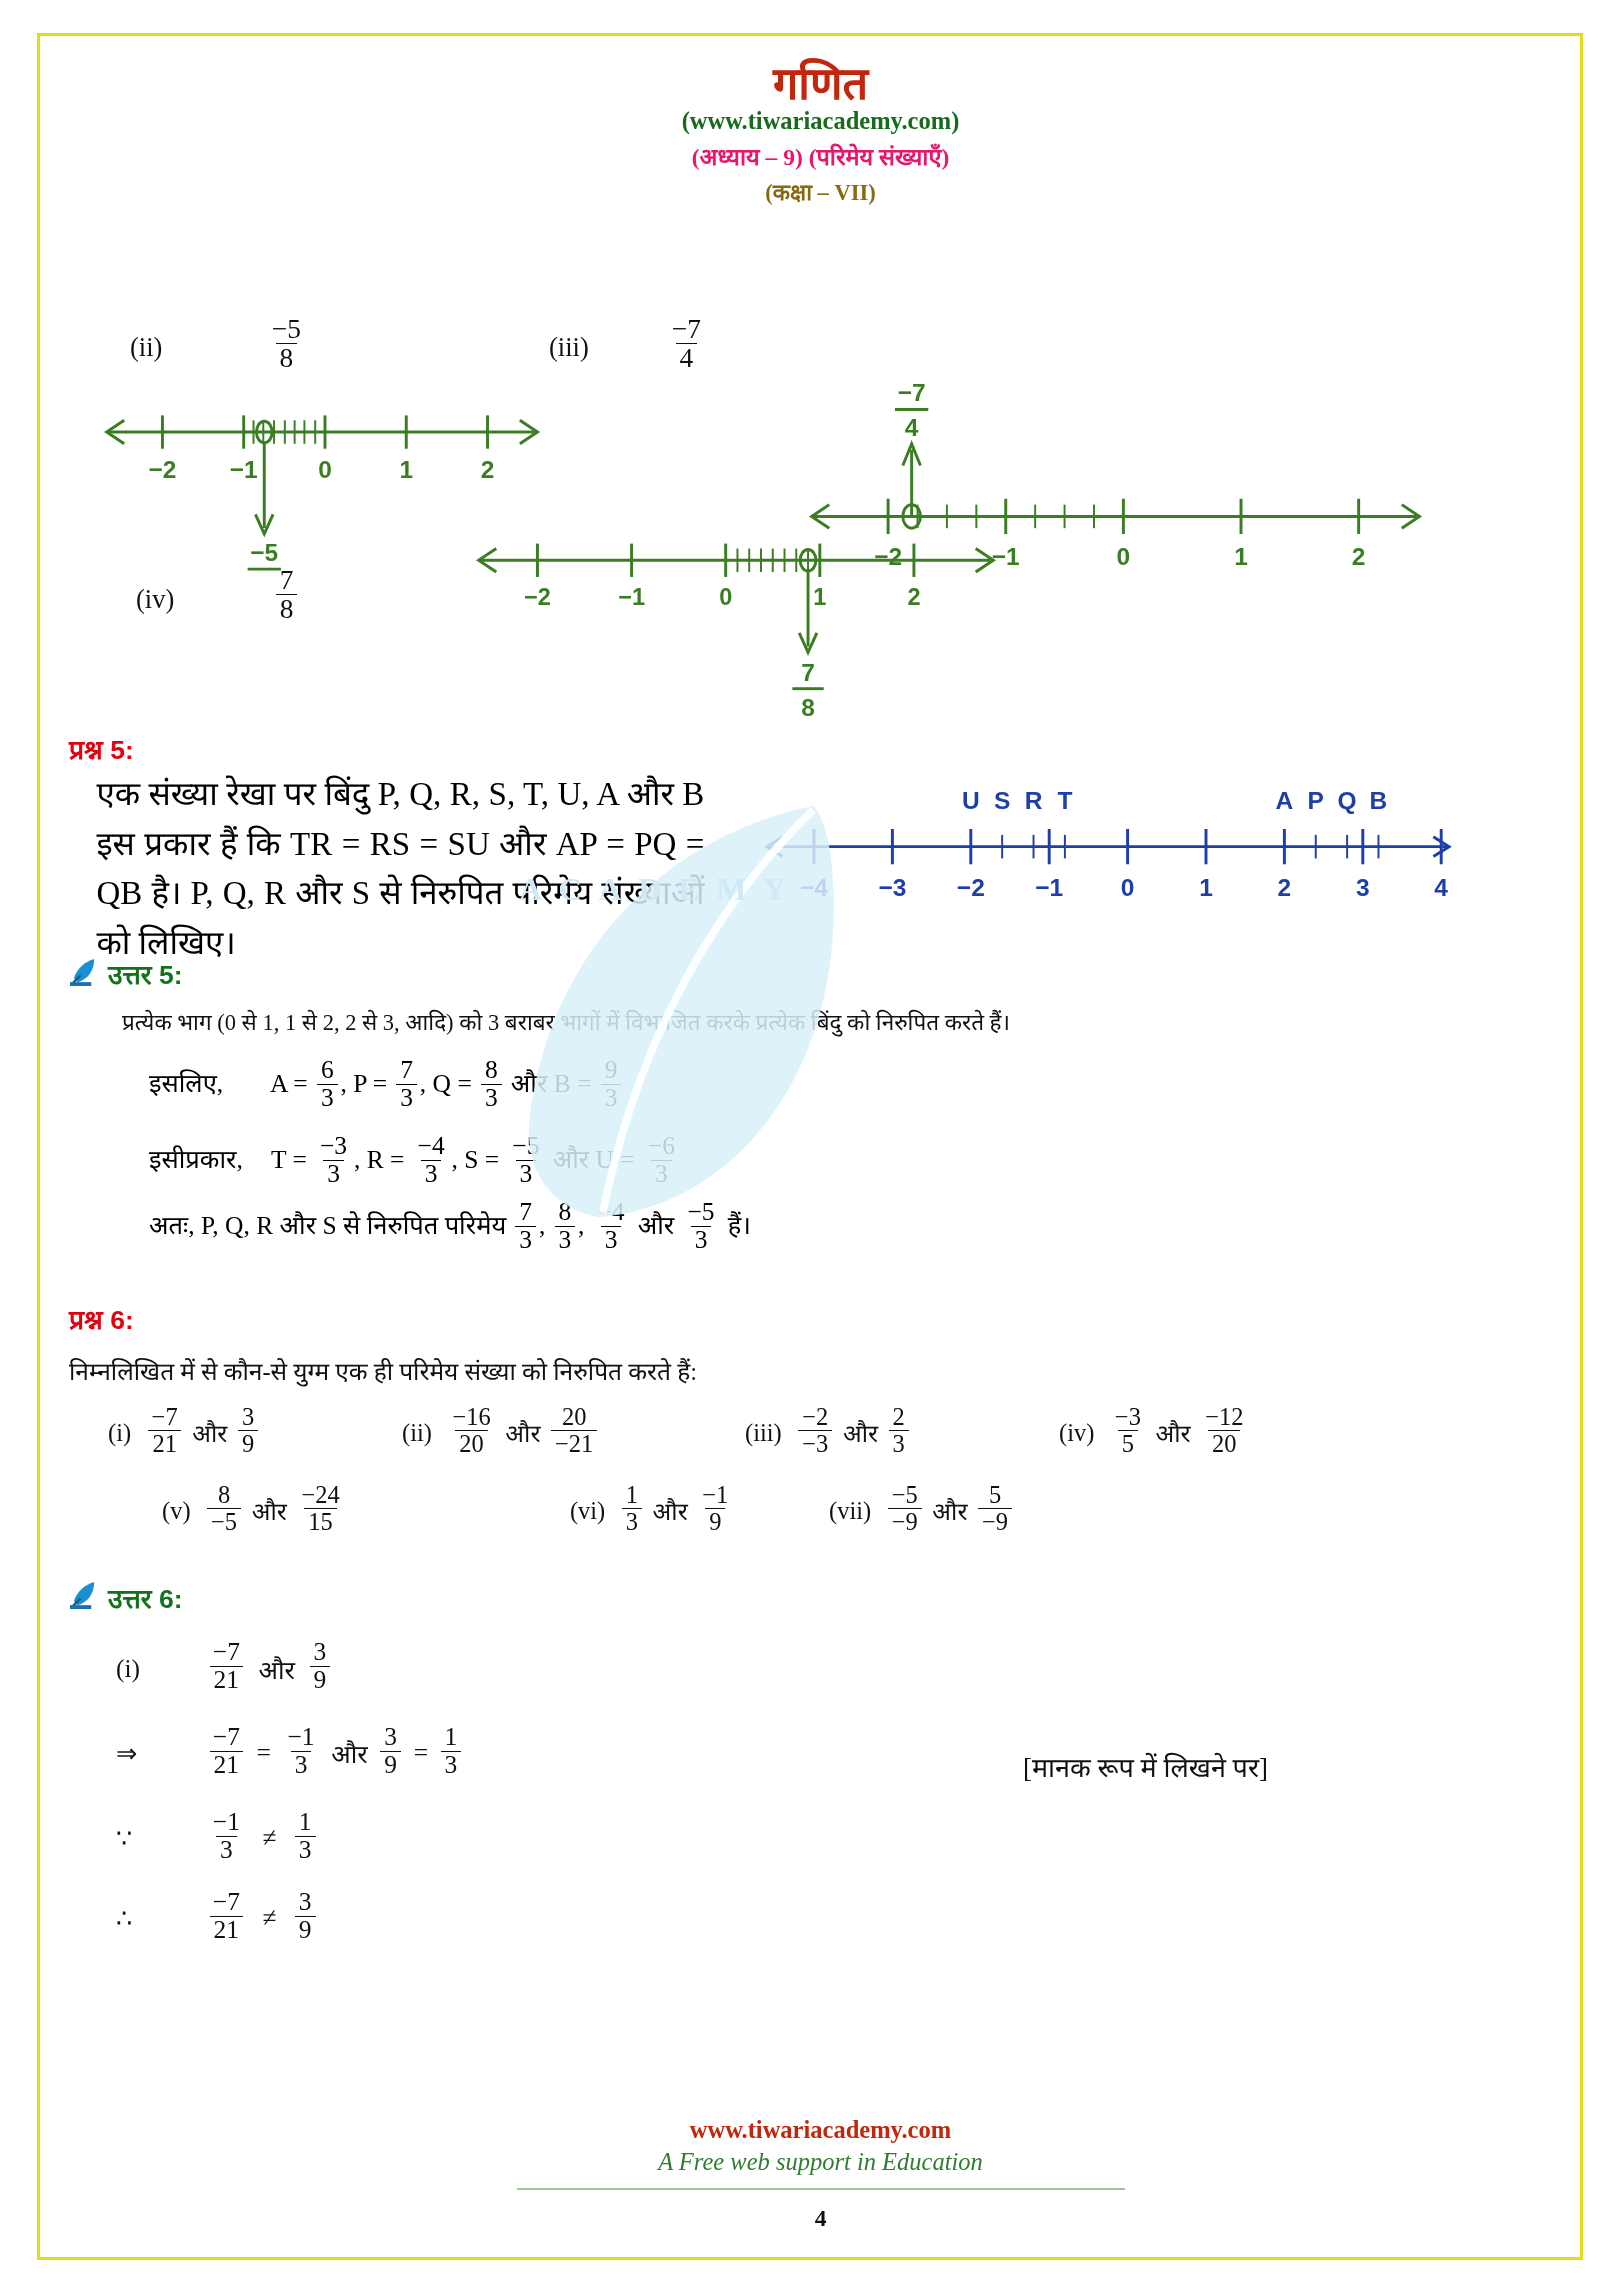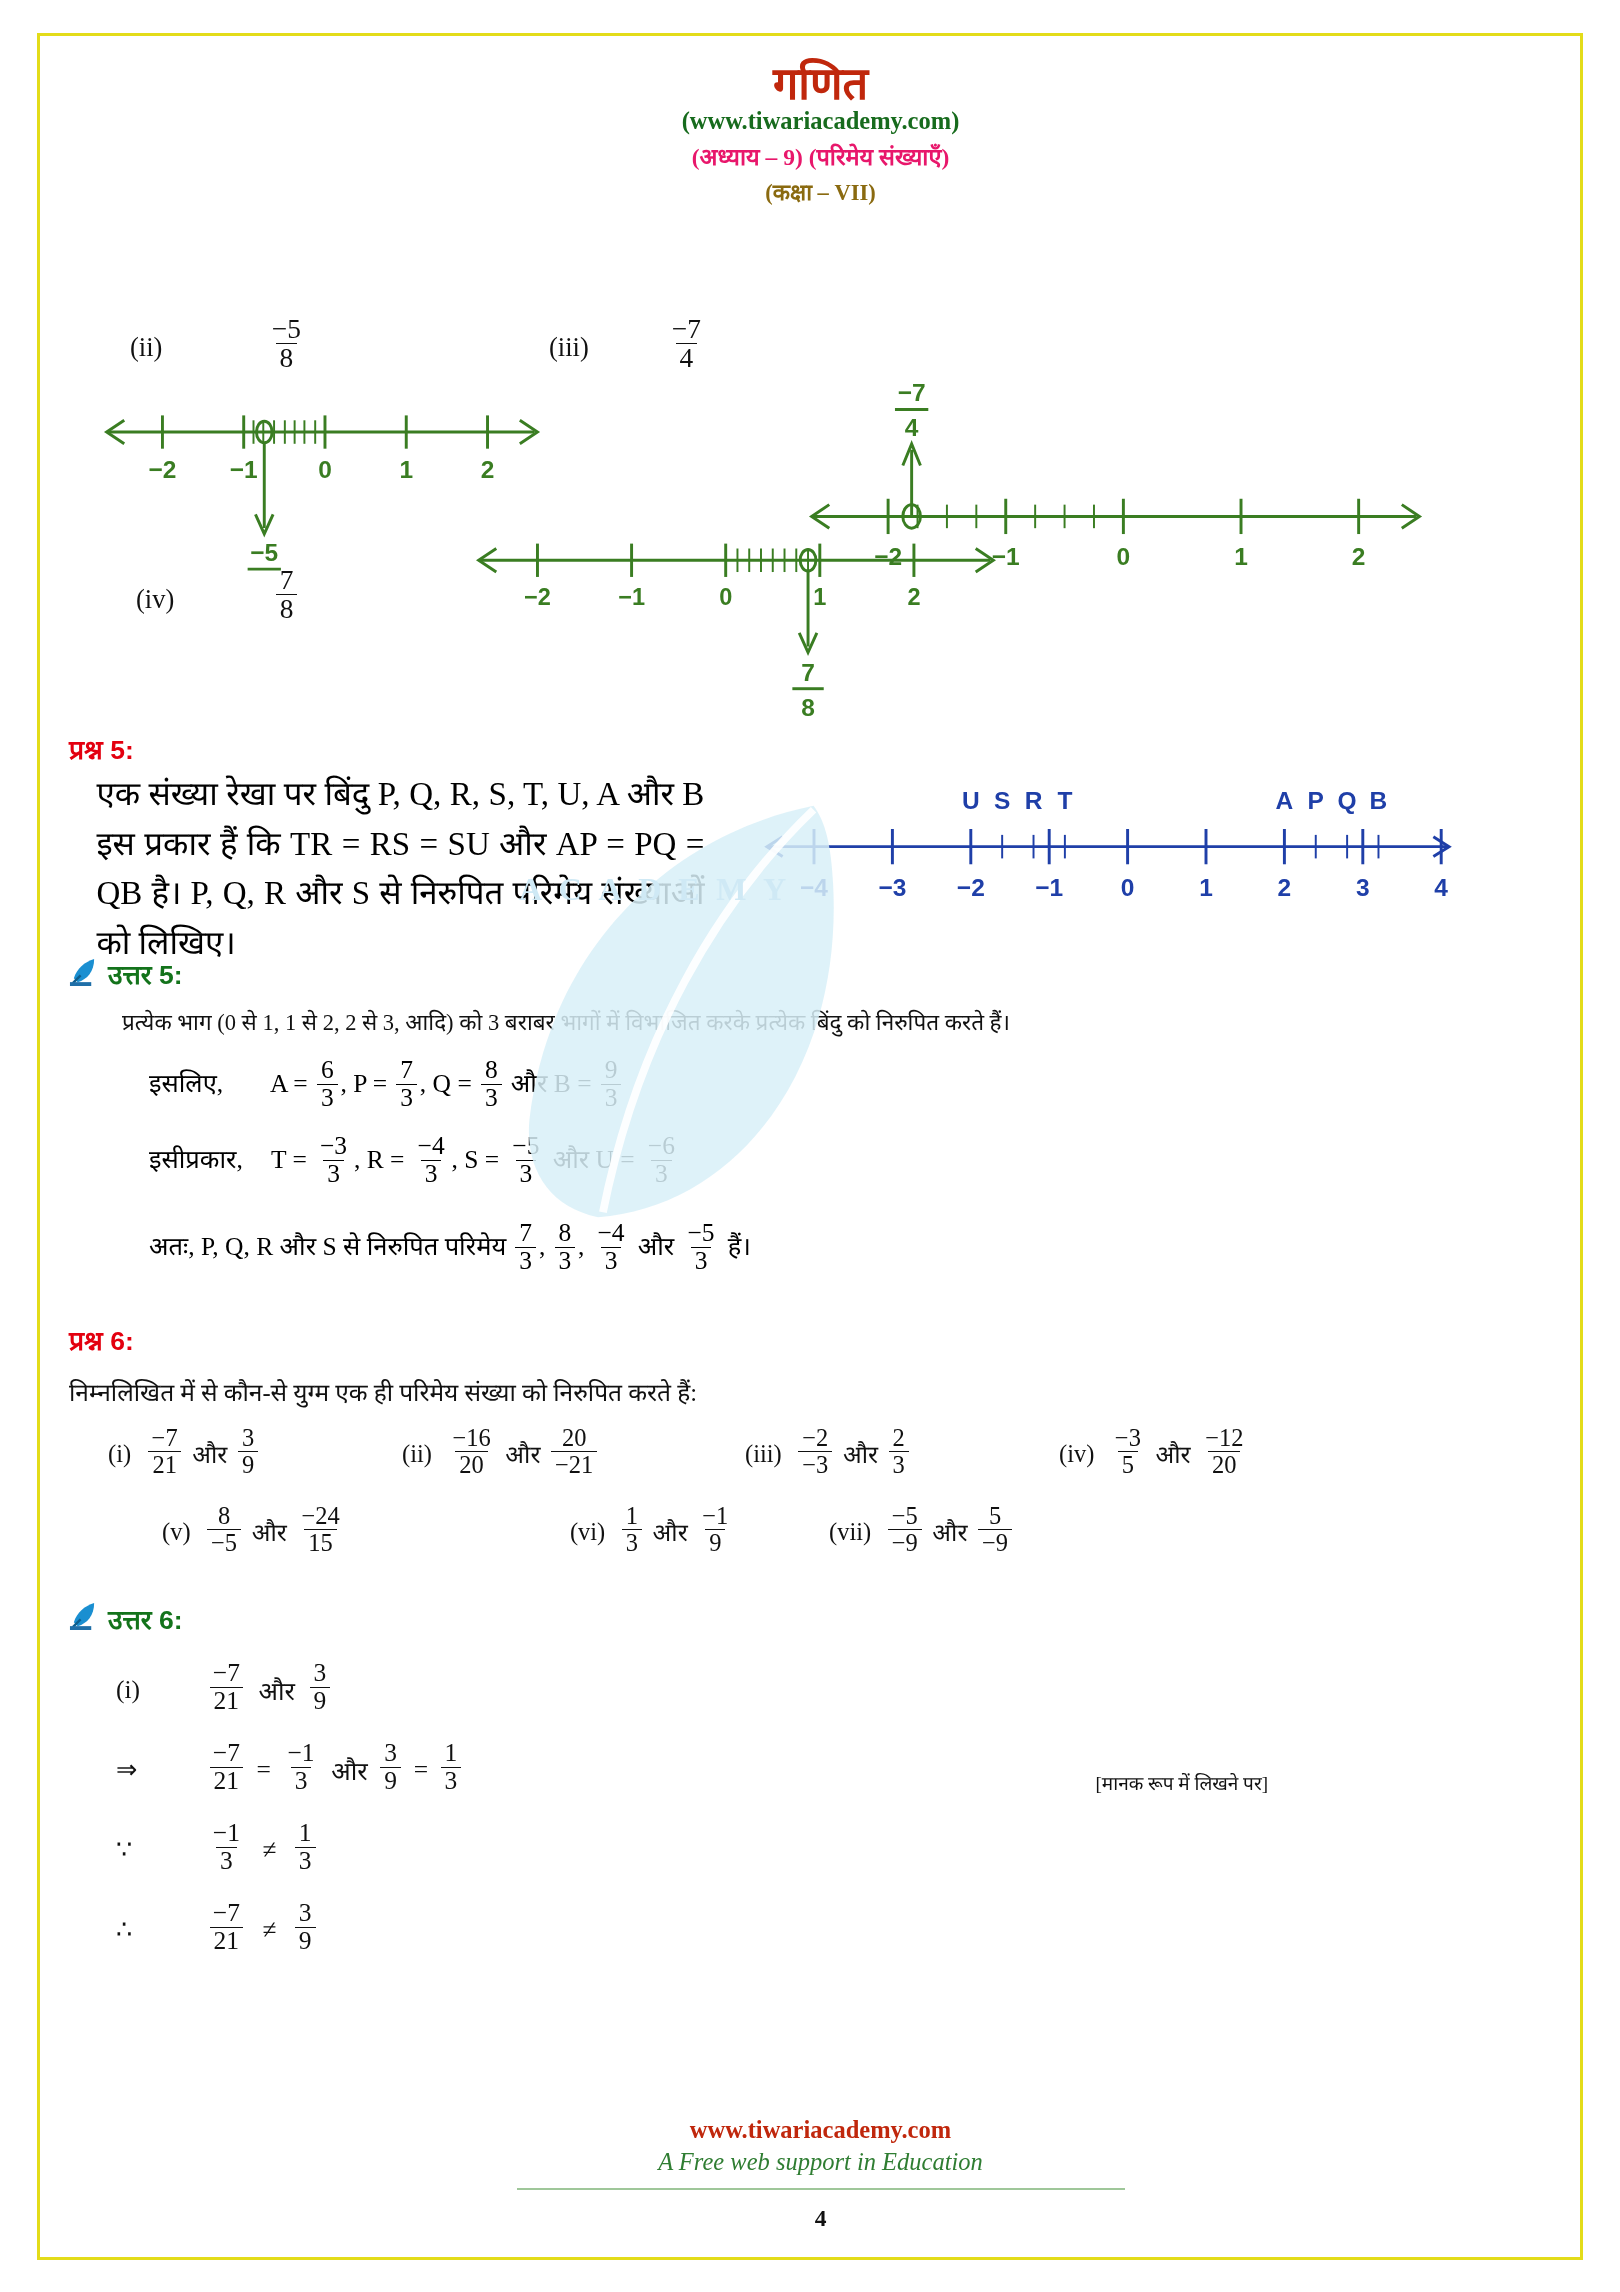--- a/index.html
+++ b/index.html
@@ -109,21 +109,21 @@
 
   
   .opts{ font-size:24.5px; color:#111; }
   .optrow{ display:flex; margin-top:15.7px; margin-left:39px;}
   .opt{ display:flex; align-items:center; }
   .opt .on{ margin-right:13.7px; }
 
   
   .a6row{ display:flex; align-items:center; font-size:25.5px; color:#111; margin-top:25.5px; }
   .a6row .sym{ width:90px; text-align:left; margin-left:47px;}
-  .a6note{ margin-left:auto; margin-right:304px; font-size:19px;margin-top:27px;}
+  .a6note{ margin-left:auto; margin-right:304px; font-size:27px;margin-top:27px;}
 
   
   .wm{
     position:absolute; left:421px; top:745px;
     width:412px; height:431px;
     pointer-events:none;
   }
   .wm-text{
     position:absolute; left:446px; top:818px;
     font-family:"Liberation Serif", serif;
@@ -417,21 +417,21 @@
       </span>
       <span>और</span>
       <span>U =</span>
       <span class="frac">
         <span class="num">−6</span>
         <span class="den">3</span>
       </span>
     </div>
 
     
-    <div class="eqline" style="margin-top:33px;">
+    <div class="eqline" style="margin-top:12px;">
       <span>अतः, P, Q, R और S से निरुपित परिमेय</span>
       <span class="frac">
         <span class="num">7</span>
         <span class="den">3</span>
       </span><span>,</span>
       <span class="frac">
         <span class="num">8</span>
         <span class="den">3</span>
       </span><span>,</span>
       <span class="frac">

